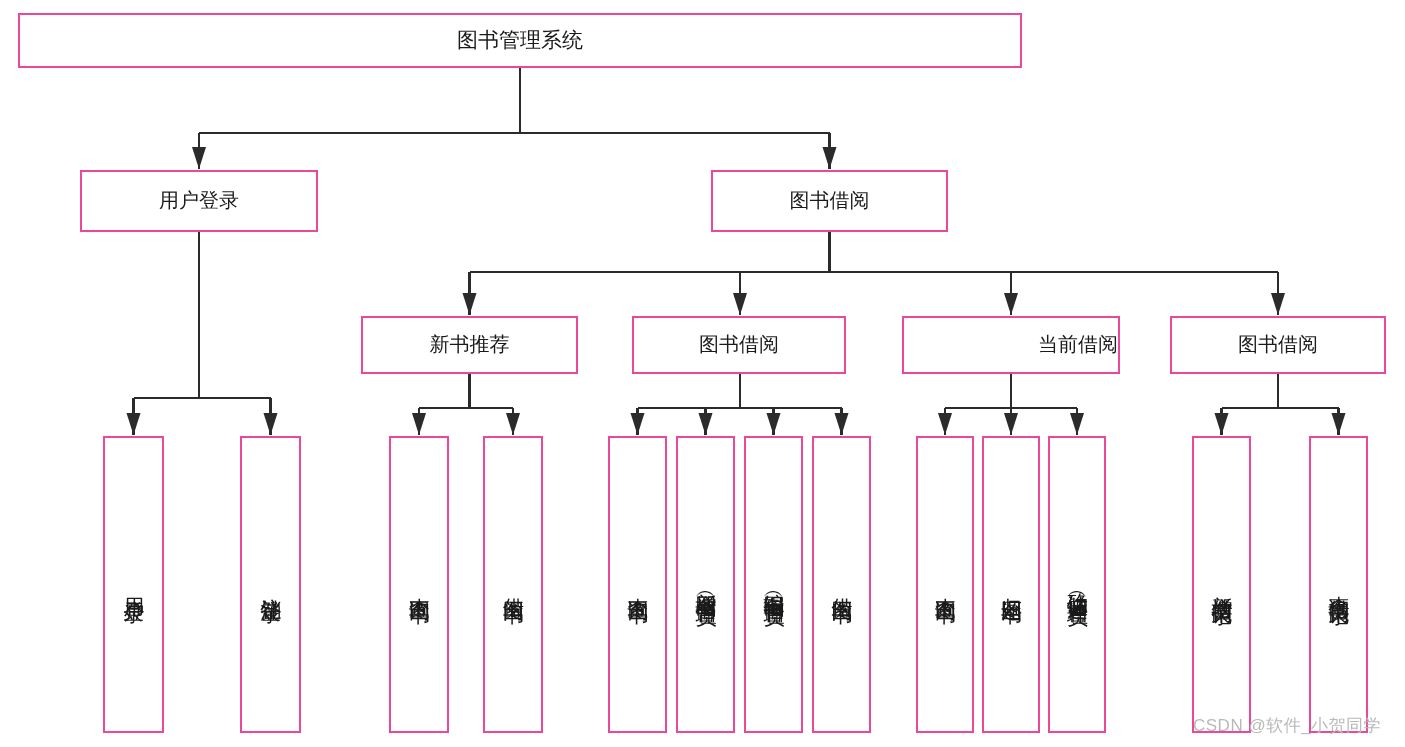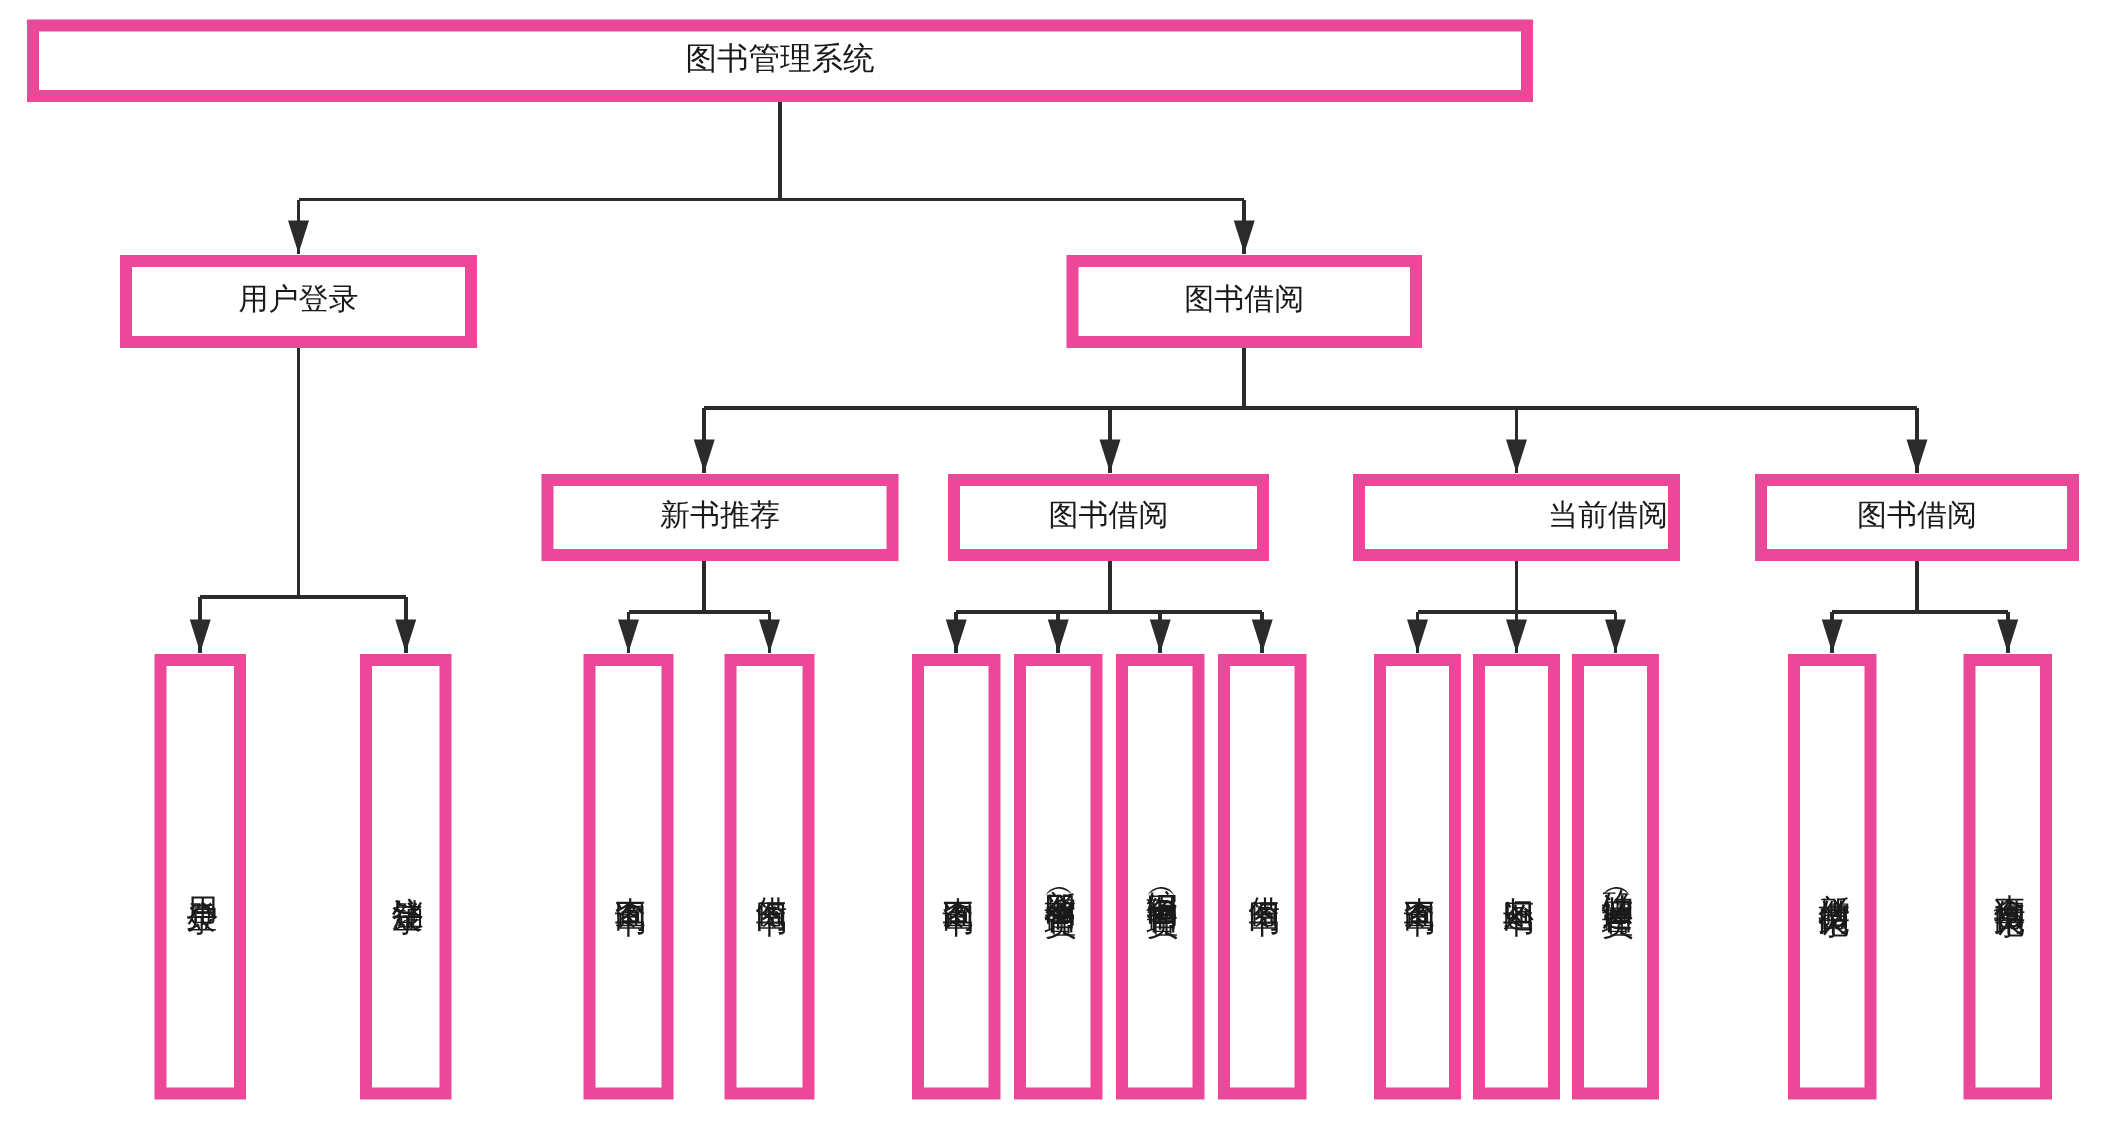--- a/index.html
+++ b/index.html
@@ -23,21 +23,21 @@
     left: 0;
     top: 0;
     width: 1405px;
     height: 747px;
     pointer-events: none;
   }
   .node {
     position: absolute;
     box-sizing: border-box;
     background: #ffffff;
-    border: 8px solid #ec4899;
+    border: 2px solid #ec4899;
     display: flex;
     align-items: center;
     justify-content: center;
     color: #1a1a1a;
   }
   .node.horiz {
     writing-mode: horizontal-tb;
   }
   .node.vert {
     writing-mode: vertical-rl;
@@ -123,21 +123,21 @@
   <div id="node-layer">
       <div class="node lvl-root horiz" style="left: 18px; top: 13px; width: 1004px; height: 55px;">
         <span class="node-label">图书管理系统</span>
       </div>
       <div class="node lvl-2 horiz" style="left: 80px; top: 170px; width: 238px; height: 62px;">
         <span class="node-label">用户登录</span>
       </div>
       <div class="node lvl-2 horiz" style="left: 711px; top: 170px; width: 237px; height: 62px;">
         <span class="node-label">图书借阅</span>
       </div>
-      <div class="node lvl-3 horiz" style="left: 361px; top: 316px; width: 238px; height: 58px;">
+      <div class="node lvl-3 horiz" style="left: 361px; top: 316px; width: 217px; height: 58px;">
         <span class="node-label">新书推荐</span>
       </div>
       <div class="node lvl-3 horiz" style="left: 632px; top: 316px; width: 214px; height: 58px;">
         <span class="node-label">图书借阅</span>
       </div>
       <div class="node lvl-3 horiz" style="left: 902px; top: 316px; width: 218px; height: 58px; justify-content: flex-end;">
         <span class="node-label">当前借阅</span>
       </div>
       <div class="node lvl-3 horiz" style="left: 1170px; top: 316px; width: 216px; height: 58px;">
         <span class="node-label">图书借阅</span>
@@ -175,13 +175,14 @@
       <div class="node lvl-4 vert" style="left: 1048px; top: 436px; width: 58px; height: 297px;">
         <span class="node-label">确认归还（管理员）</span>
       </div>
       <div class="node lvl-4 vert" style="left: 1192px; top: 436px; width: 59px; height: 297px;">
         <span class="node-label">新增借阅记录</span>
       </div>
       <div class="node lvl-4 vert" style="left: 1309px; top: 436px; width: 59px; height: 297px;">
         <span class="node-label">查询借阅记录</span>
       </div>
     </div>
+  <div class="watermark" style="left: 1193px; top: 714px; color: rgb(185, 185, 185);">CSDN @软件_小贺同学</div>
 </div>
 
 </body></html>

